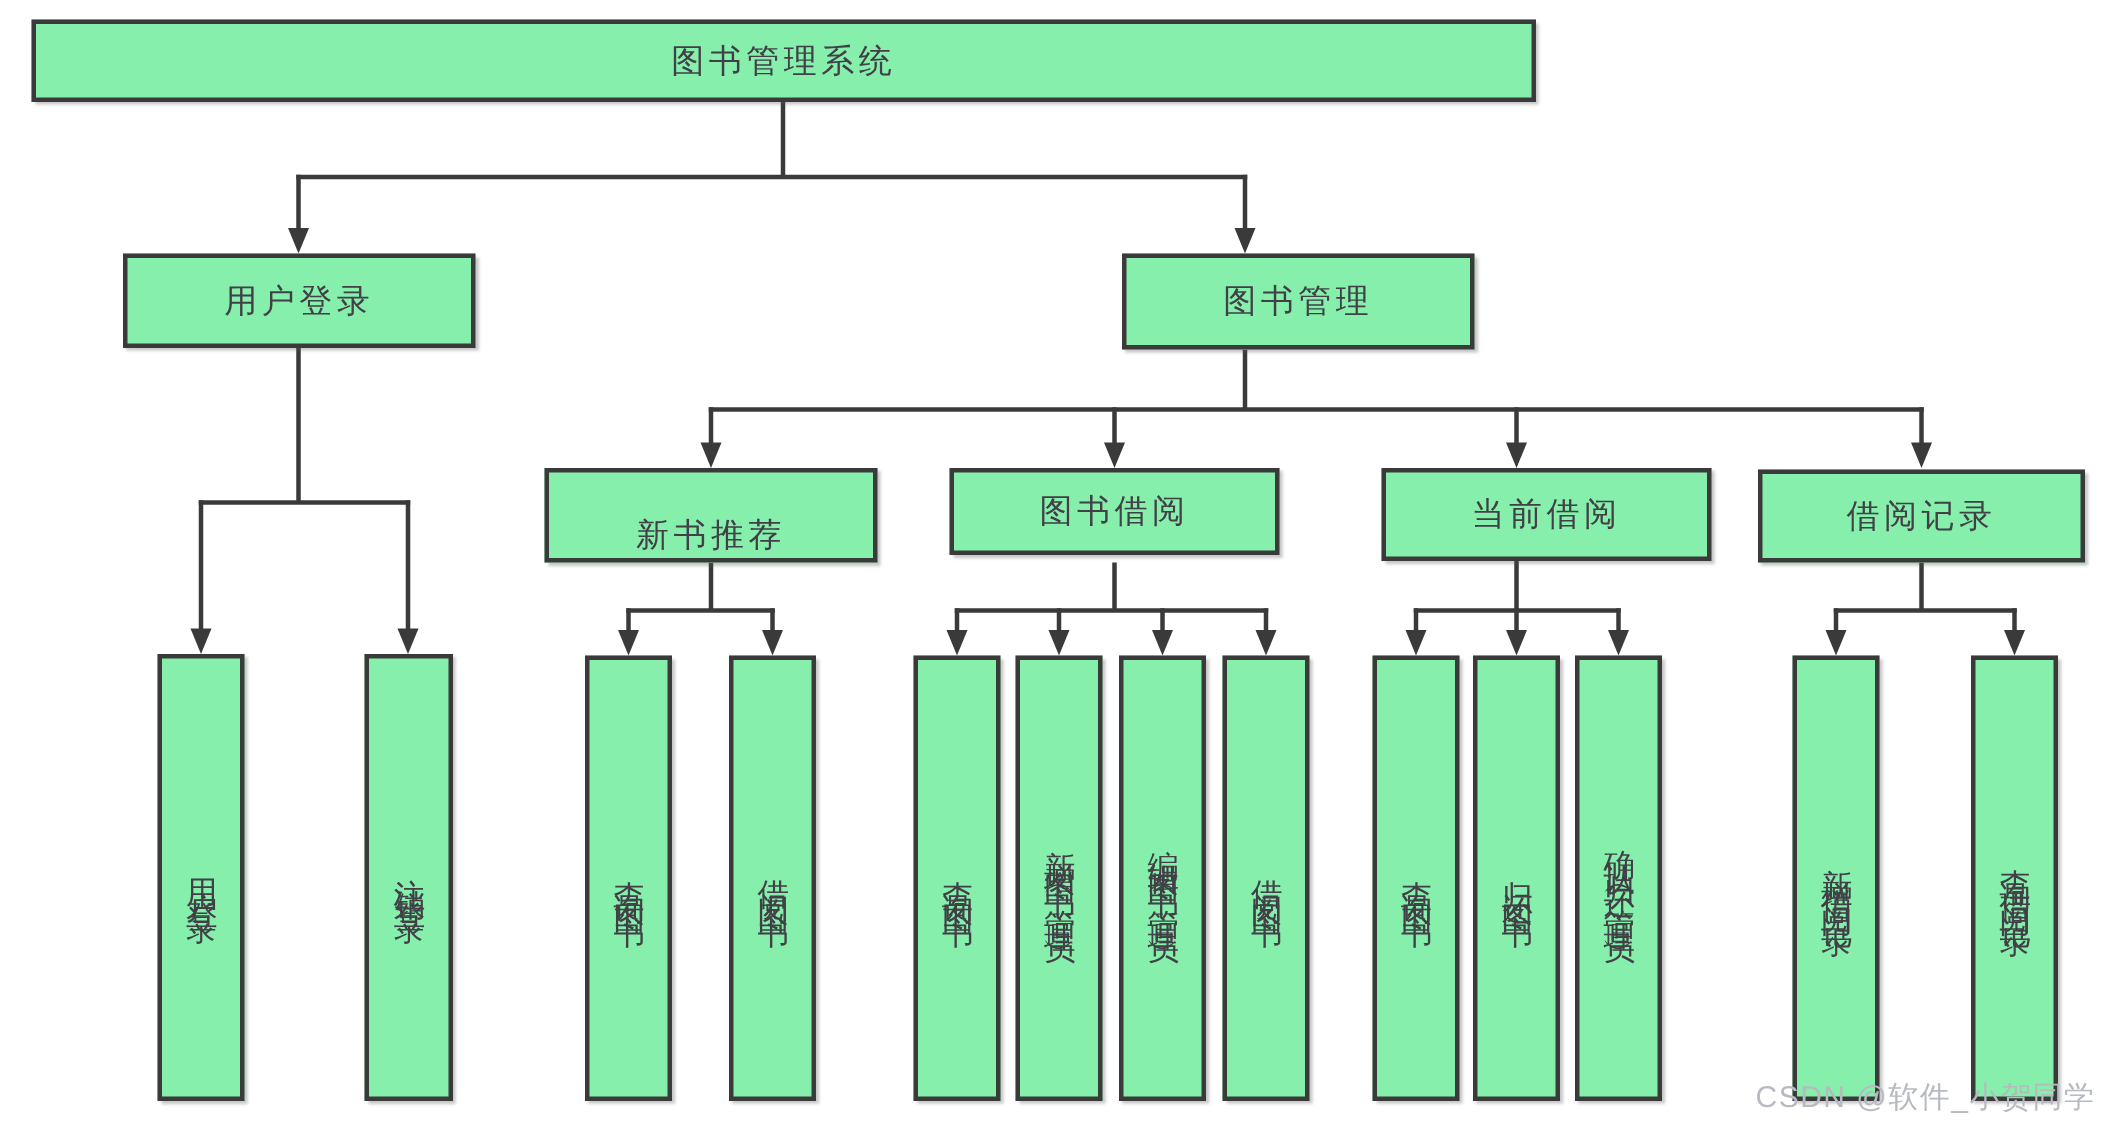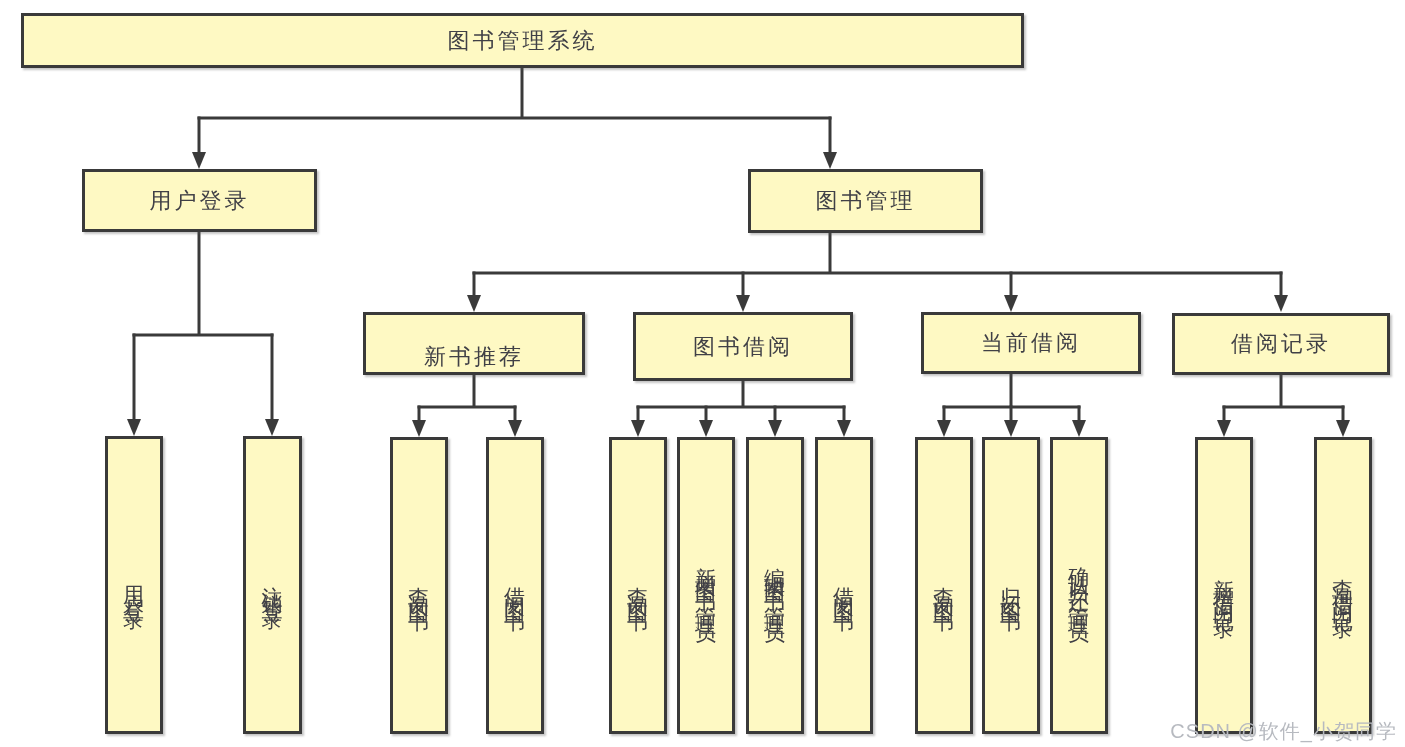--- a/index.html
+++ b/index.html
@@ -7,21 +7,21 @@
     position:relative;
     width:1405px;height:747px;
     background:#ffffff;
     font-family:"Liberation Sans","DejaVu Sans",sans-serif;
     overflow:hidden;
   }
   #connectors{position:absolute;left:0;top:0;width:1405px;height:747px;}
   .node{
     position:absolute;
     box-sizing:border-box;
-    background:#fef9c3;
+    background:#86efac;
     border:3px solid #3a3a3a;
     display:flex;align-items:center;justify-content:center;
     box-shadow:2px 2px 2px rgba(90,90,90,0.35);
     color:#404046;
   }
   .hnode span{
     font-size:22px;
     letter-spacing:3px;
     white-space:nowrap;
     color:#404046;
@@ -125,21 +125,21 @@
   <div class="node hnode" style="left:82px;top:169px;width:235px;height:63px;">
     <span>用户登录</span>
   </div>
   <div class="node hnode" style="left:712px;top:169px;width:235px;height:64px;margin-left:36px;">
     <span>图书管理</span>
   </div>
 
   <div class="node hnode" style="left:363px;top:312px;width:222px;height:63px;align-items:flex-end;">
     <span>新书推荐</span>
   </div>
-  <div class="node hnode" style="left:633px;top:312px;width:220px;height:69px;">
+  <div class="node hnode" style="left:633px;top:312px;width:220px;height:58px;">
     <span>图书借阅</span>
   </div>
   <div class="node hnode" style="left:921px;top:312px;width:220px;height:62px;">
     <span>当前借阅</span>
   </div>
   <div class="node hnode" style="left:1172px;top:313px;width:218px;height:62px;">
     <span>借阅记录</span>
   </div>
 
   <div class="node leaf" style="left:105px;top:436px;width:58px;height:298px;">

